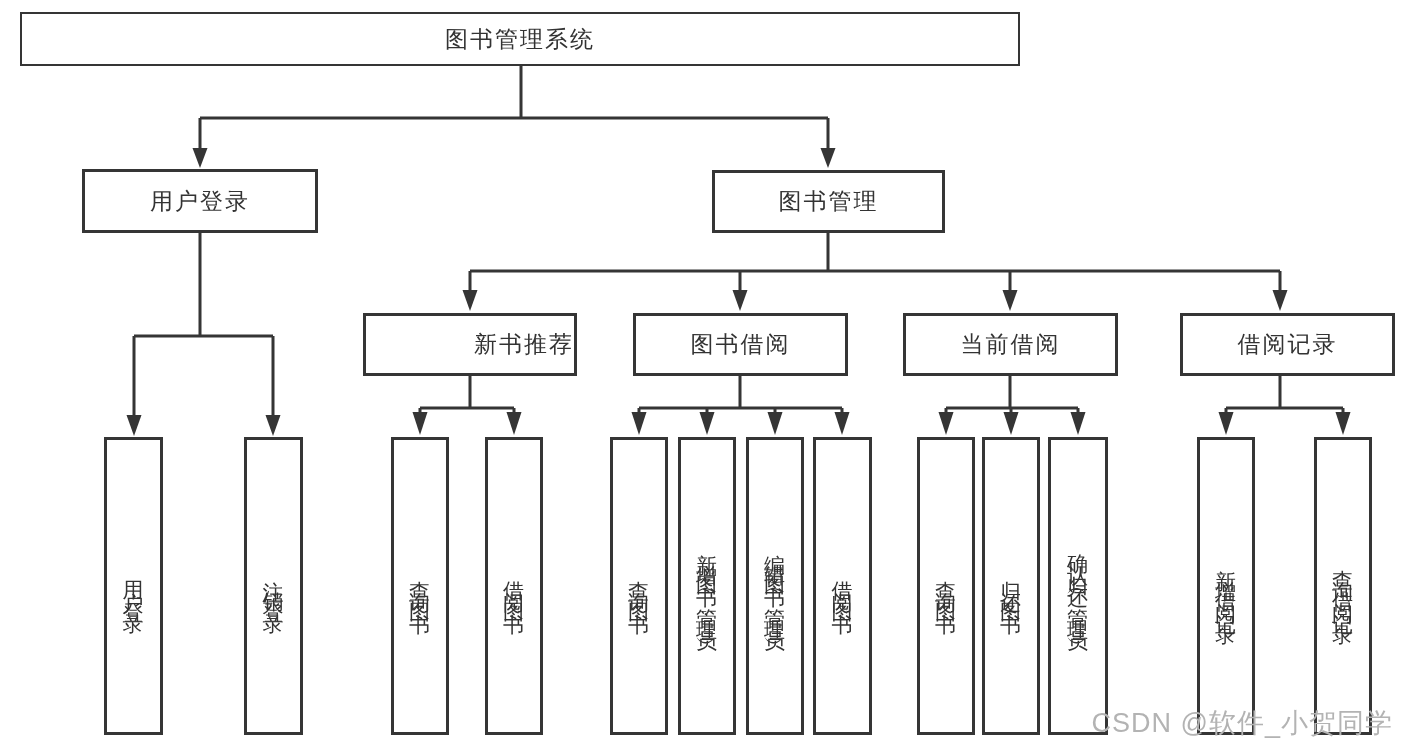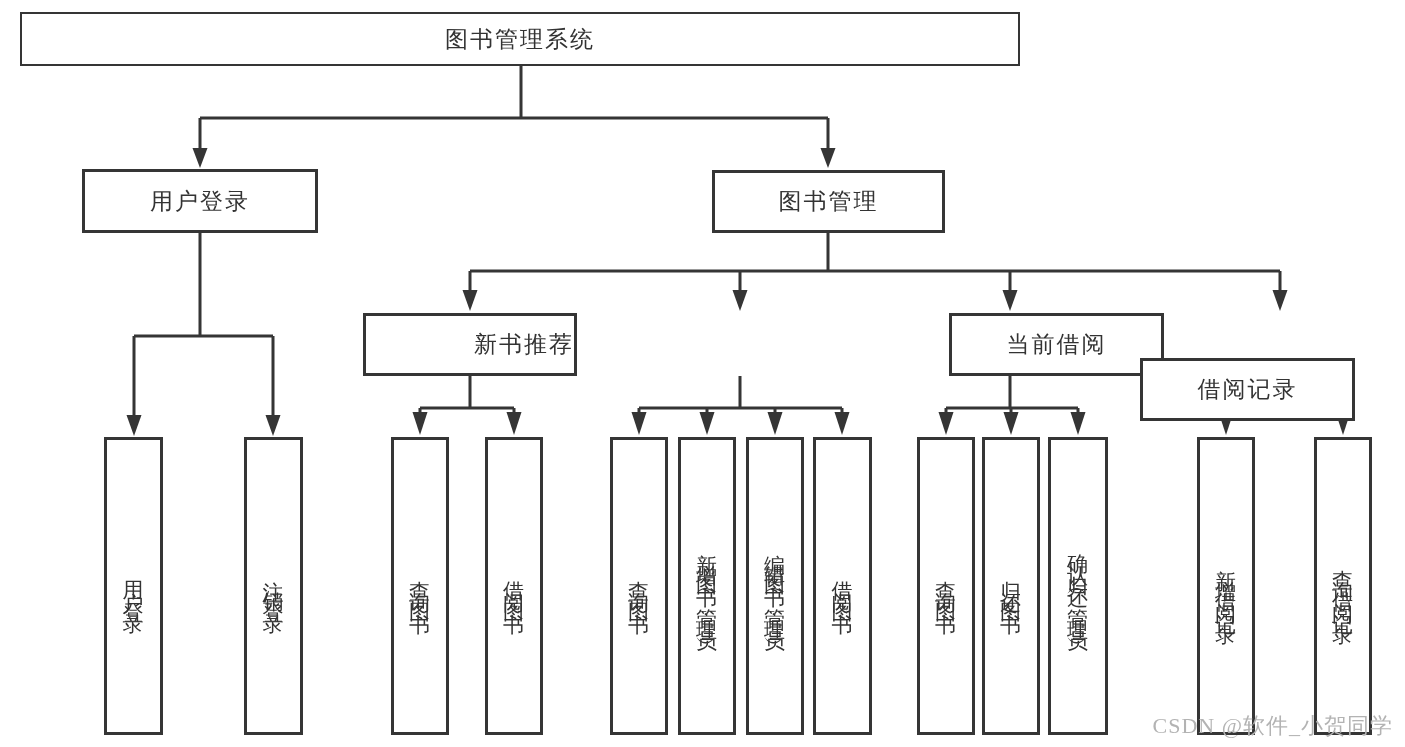--- a/index.html
+++ b/index.html
@@ -24,23 +24,22 @@
     z-index:2;white-space:nowrap;
   }
   .node.root{border-width:2px;}
   .node.leaf{font-size:21px;}
   .node.leaf span{
     writing-mode:vertical-rl;text-orientation:mixed;
     letter-spacing:11px;line-height:1.2;
   }
   .watermark{
     position:absolute;right:12px;bottom:6px;z-index:10;
-    color:var(--watermark);font-size:22px;letter-spacing:1px;
+    color:var(--watermark);font-size:27px;letter-spacing:1px;
     white-space:nowrap;
-    font-family:Liberation Serif, serif;
   }
 </style>
 </head>
 <body>
 
 <div class="stage">
 
   <svg class="connectors" width="1405" height="747" viewBox="0 0 1405 747">
     <path fill="none" stroke="#353535" stroke-width="3" d="M521 66 L521 118
              M200 118 L828 118  M200 118 L200 150  M828 118 L828 150
@@ -83,24 +82,27 @@
   <div class="node" style="left:82px;top:169px;width:236px;height:64px;">
     <span>用户登录</span>
   </div>
   <div class="node" style="left:712px;top:170px;width:233px;height:63px;text-align:right;">
     <span>图书管理</span>
   </div>
 
   <div class="node" style="left:363px;top:313px;width:214px;height:63px;justify-content:flex-end;">
     <span>新书推荐</span>
   </div>
-  <div class="node" style="left:903px;top:313px;width:215px;height:63px;margin-left:46px;">
+  <div class="node" style="left:633px;top:313px;width:215px;height:63px;">
+    <span>图书借阅</span>
+  </div>
+  <div class="node" style="left:903px;top:313px;width:215px;height:63px;">
     <span>当前借阅</span>
   </div>
-  <div class="node" style="left:1140px;top:313px;width:215px;height:63px;margin-top:45px;">
+  <div class="node" style="left:1180px;top:313px;width:215px;height:63px;">
     <span>借阅记录</span>
   </div>
 
   <div class="node leaf" style="left:104px;top:437px;width:59px;height:298px;">
     <span>用户登录</span>
   </div>
   <div class="node leaf" style="left:244px;top:437px;width:59px;height:298px;">
     <span>注销登录</span>
   </div>
   <div class="node leaf" style="left:391px;top:437px;width:58px;height:298px;">

